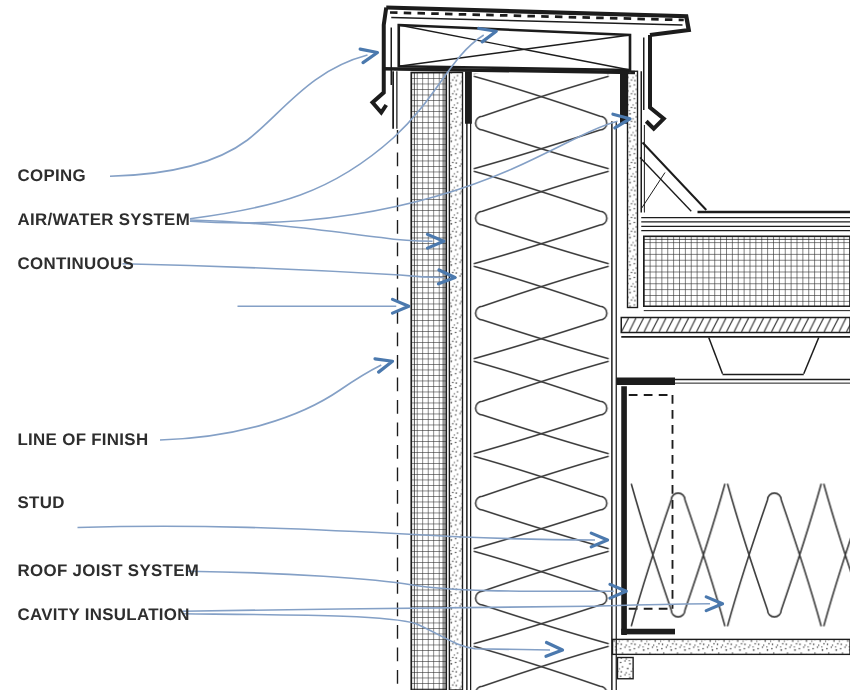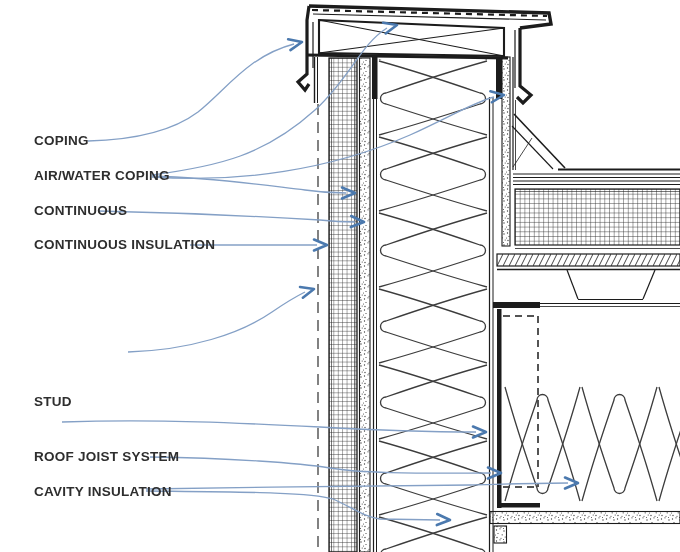--- a/index.html
+++ b/index.html
@@ -3,21 +3,21 @@
 <meta charset="utf-8">
 <style>
   :root{
     --leader-line:#84a0c6; --arrow:#4b79ae; --drawing-line:#1c1c1c;
     --label-text:#2e2e2e; --background:#ffffff;
   }
   html,body{margin:0;padding:0;background:#e8e8e8;}
   .stage{position:relative;width:680px;height:552px;background:var(--background);
          overflow:hidden;font-family:"Liberation Sans",sans-serif;}
   .label{position:absolute;left:14px;font:600 13.5px "Liberation Sans",sans-serif;
-         color:var(--label-text);letter-spacing:.25px;white-space:nowrap;margin-left:20px;}
+         color:var(--label-text);letter-spacing:.25px;white-space:nowrap;}
   svg{position:absolute;left:0;top:0;}
   .dl{stroke:var(--drawing-line);fill:none;}
   .dlf{fill:var(--drawing-line);stroke:none;}
   .leader{stroke:var(--leader-line);fill:none;stroke-width:1.3;}
   .arrowhead{stroke:var(--arrow);fill:none;stroke-width:2.6;stroke-linecap:round;stroke-linejoin:round;}
 </style>
 </head>
 <body>
 
 <div class="stage">
@@ -227,20 +227,20 @@
         <path class="arrowhead" d="M-13,-5.5 L0,0 L-13,5.5" transform="translate(578,483)"></path>
       </g>
       <g>
         <path class="leader" d="M146,491 C240,492 310,492 333,499 C355,509 365,517 380,519 L440,520"></path>
         <path class="arrowhead" d="M-13,-5.5 L0,0 L-13,5.5" transform="translate(450,520) rotate(2)"></path>
       </g>
     </g>
   </svg>
 
   <div class="label" style="top:133px">COPING</div>
-  <div class="label" style="top:168px">AIR/WATER COPING</div>
+  <div class="label" style="top:168px">AIR/WATER SYSTEM</div>
   <div class="label" style="top:203px">CONTINUOUS</div>
-  <div class="label" style="top:237px">CONTINUOUS INSULATION</div>
+  <div class="label" style="top:344px">LINE OF FINISH</div>
   <div class="label" style="top:394px">STUD</div>
   <div class="label" style="top:449px">ROOF JOIST SYSTEM</div>
   <div class="label" style="top:484px">CAVITY INSULATION</div>
 
 </div>
 
 </body></html>

